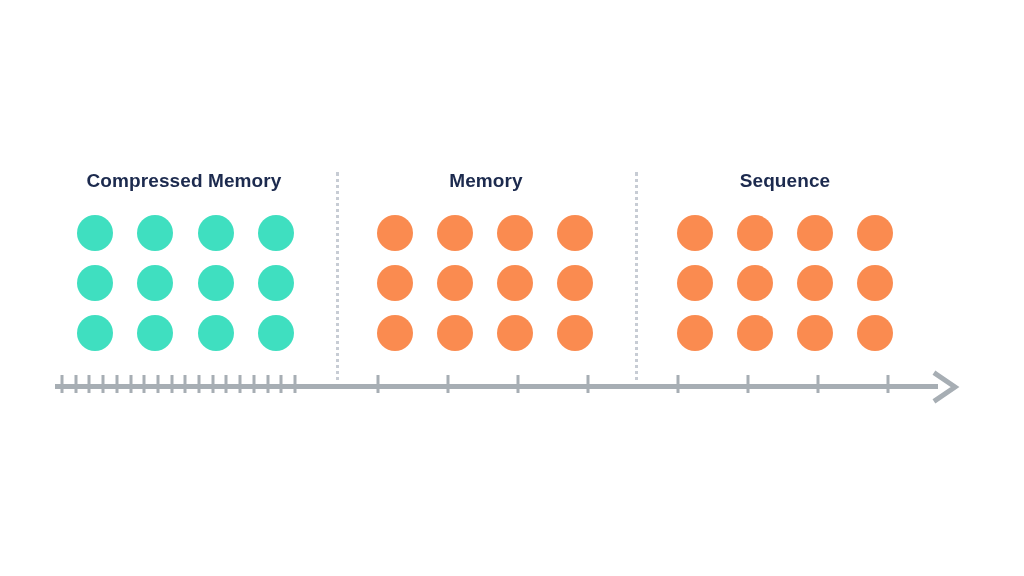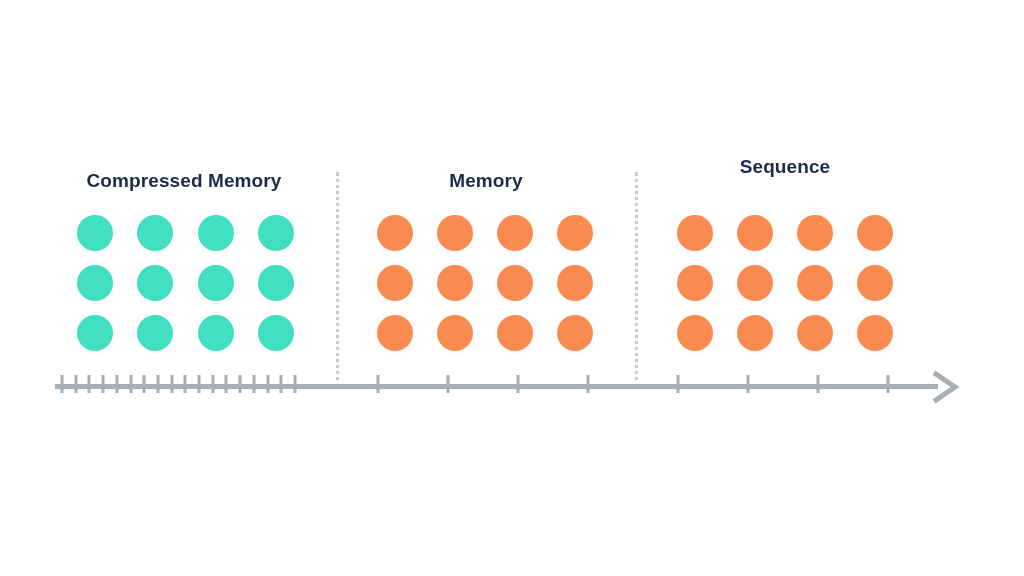--- a/index.html
+++ b/index.html
@@ -55,21 +55,21 @@
     position: absolute;
   }
 </style>
 </head>
 <body>
 
 <div id="canvas">
 
   <div class="section-label" style="left:184px; top:170px;">Compressed Memory</div>
   <div class="section-label" style="left:486px; top:170px;text-align:center;">Memory</div>
-  <div class="section-label" style="left:785px; top:156px;">Sequence</div>
+  <div class="section-label" style="left:785px; top:170px;">Sequence</div>
 
   <div id="dot-layer">
       <div class="dot" style="left: 95px; top: 233px; background: rgb(63, 223, 192);"></div>
       <div class="dot" style="left: 155px; top: 233px; background: rgb(63, 223, 192);"></div>
       <div class="dot" style="left: 216px; top: 233px; background: rgb(63, 223, 192);"></div>
       <div class="dot" style="left: 276px; top: 233px; background: rgb(63, 223, 192);"></div>
       <div class="dot" style="left: 95px; top: 283px; background: rgb(63, 223, 192);"></div>
       <div class="dot" style="left: 155px; top: 283px; background: rgb(63, 223, 192);"></div>
       <div class="dot" style="left: 216px; top: 283px; background: rgb(63, 223, 192);"></div>
       <div class="dot" style="left: 276px; top: 283px; background: rgb(63, 223, 192);"></div>

